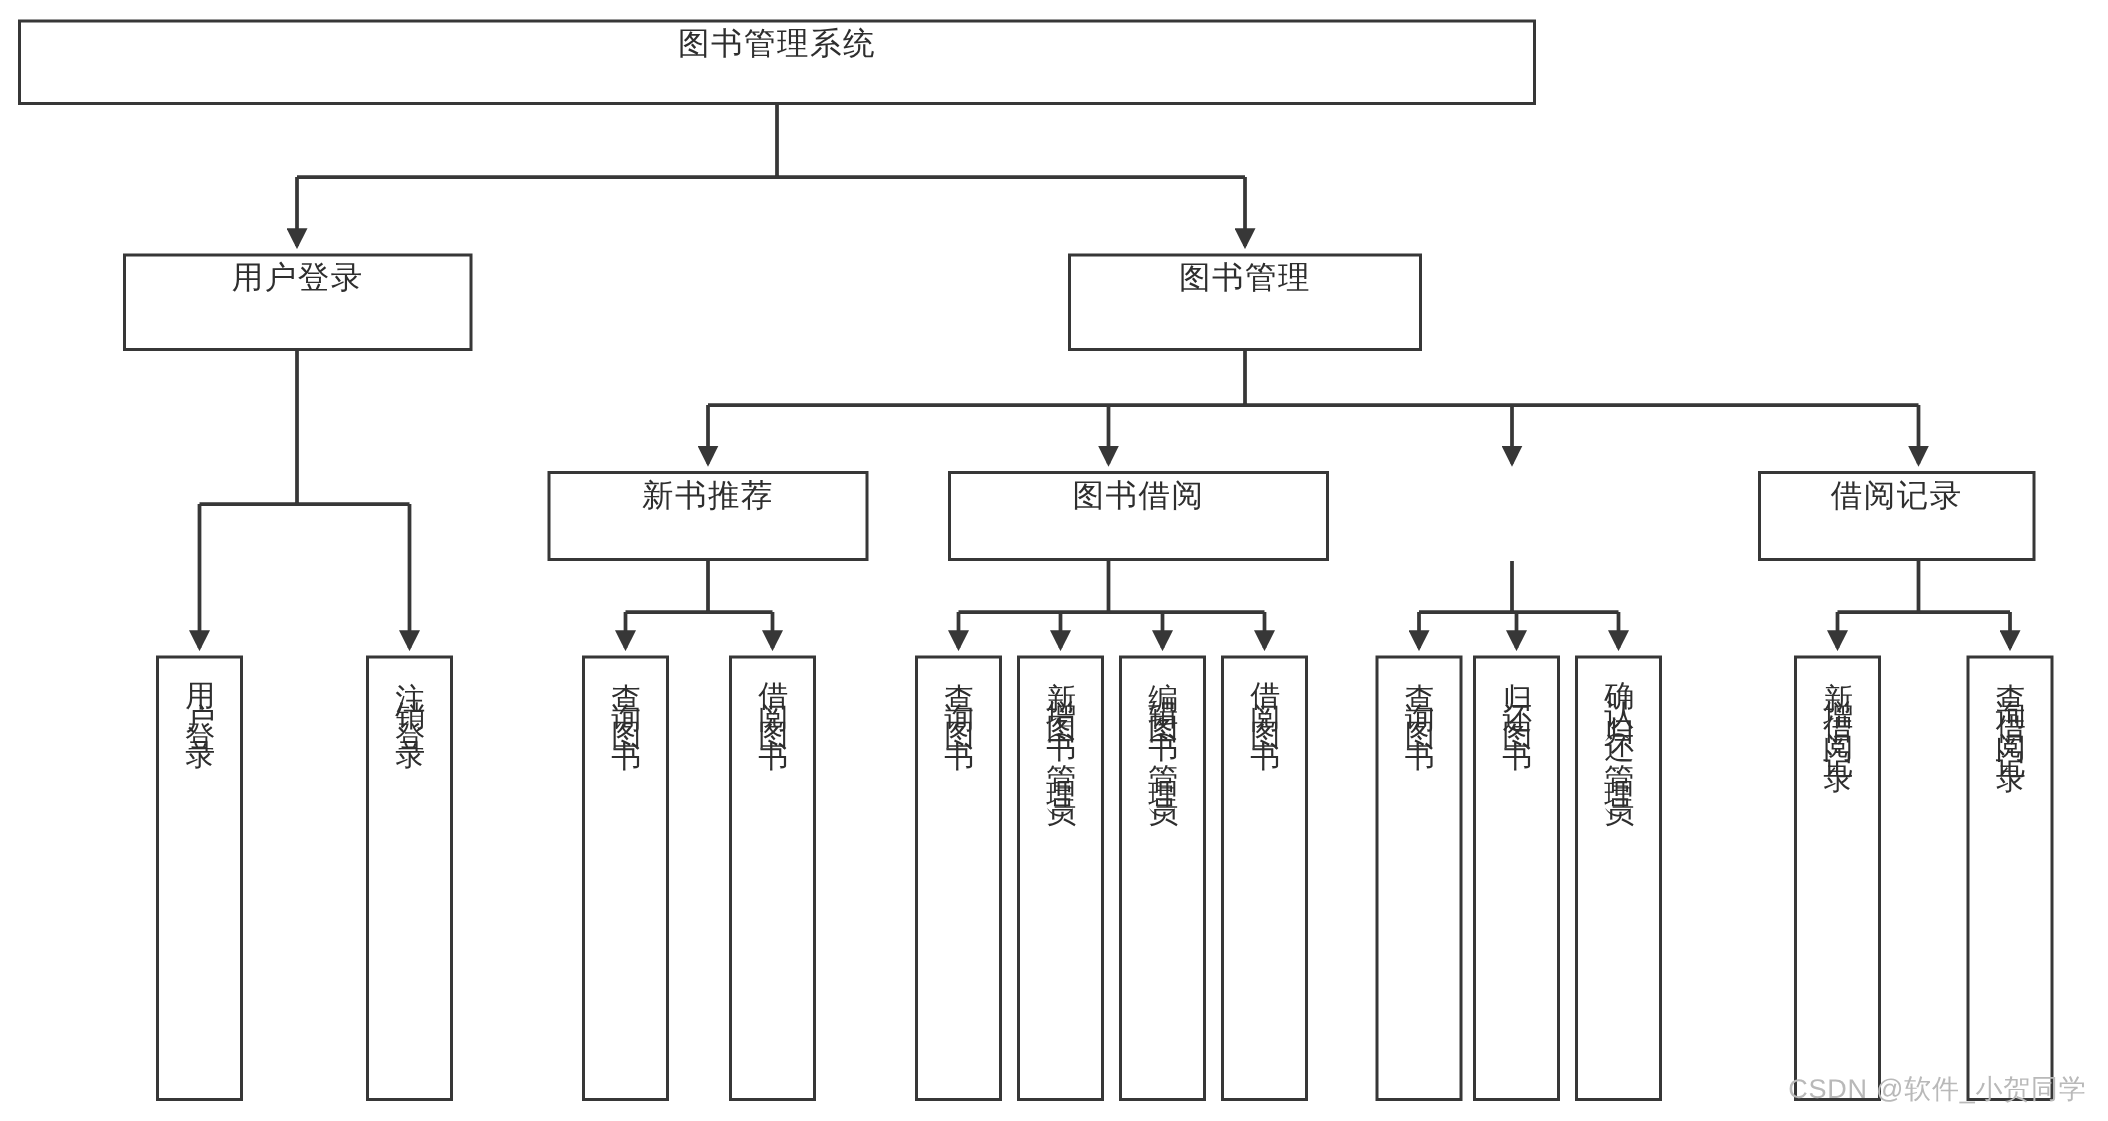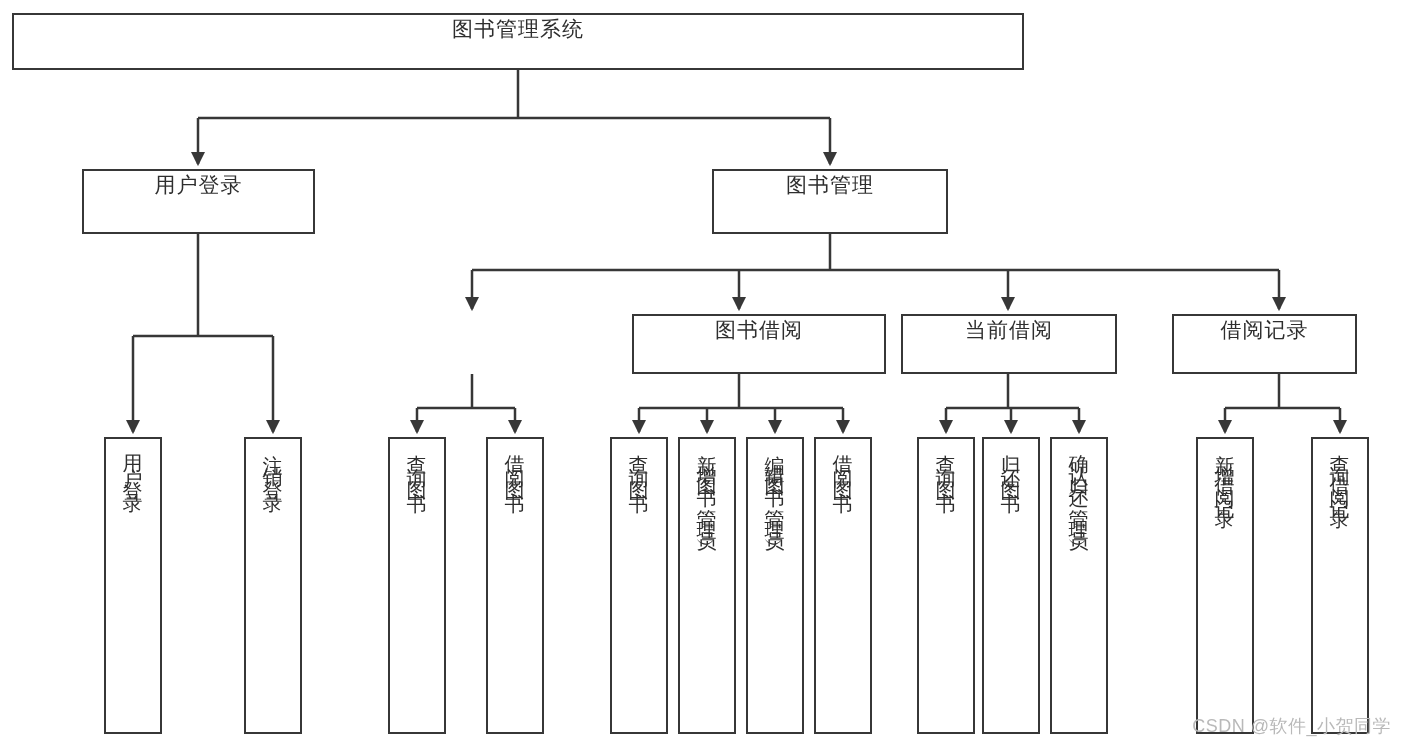--- a/index.html
+++ b/index.html
@@ -94,25 +94,25 @@
     <span>图书管理系统</span>
   </div>
 
   <div class="box hbox" style="left:82px; top:169px; width:233px; height:65px;">
     <span>用户登录</span>
   </div>
   <div class="box hbox" style="left:712px; top:169px; width:236px; height:65px;">
     <span>图书管理</span>
   </div>
 
+  <div class="box hbox" style="left:365px; top:314px; width:214px; height:60px;">
+    <span>新书推荐</span>
+  </div>
   <div class="box hbox" style="left:632px; top:314px; width:254px; height:60px;">
     <span>图书借阅</span>
-  </div>
-  <div class="box hbox" style="left:901px; top:314px; width:216px; height:60px;">
-    <span>当前借阅</span>
   </div>
   <div class="box hbox" style="left:1172px; top:314px; width:185px; height:60px;">
     <span>借阅记录</span>
   </div>
 
   <div class="box vbox" style="left:104px; top:437px; width:58px; height:297px;">
     <span>用户登录</span>
   </div>
   <div class="box vbox" style="left:244px; top:437px; width:58px; height:297px;">
     <span>注销登录</span>

